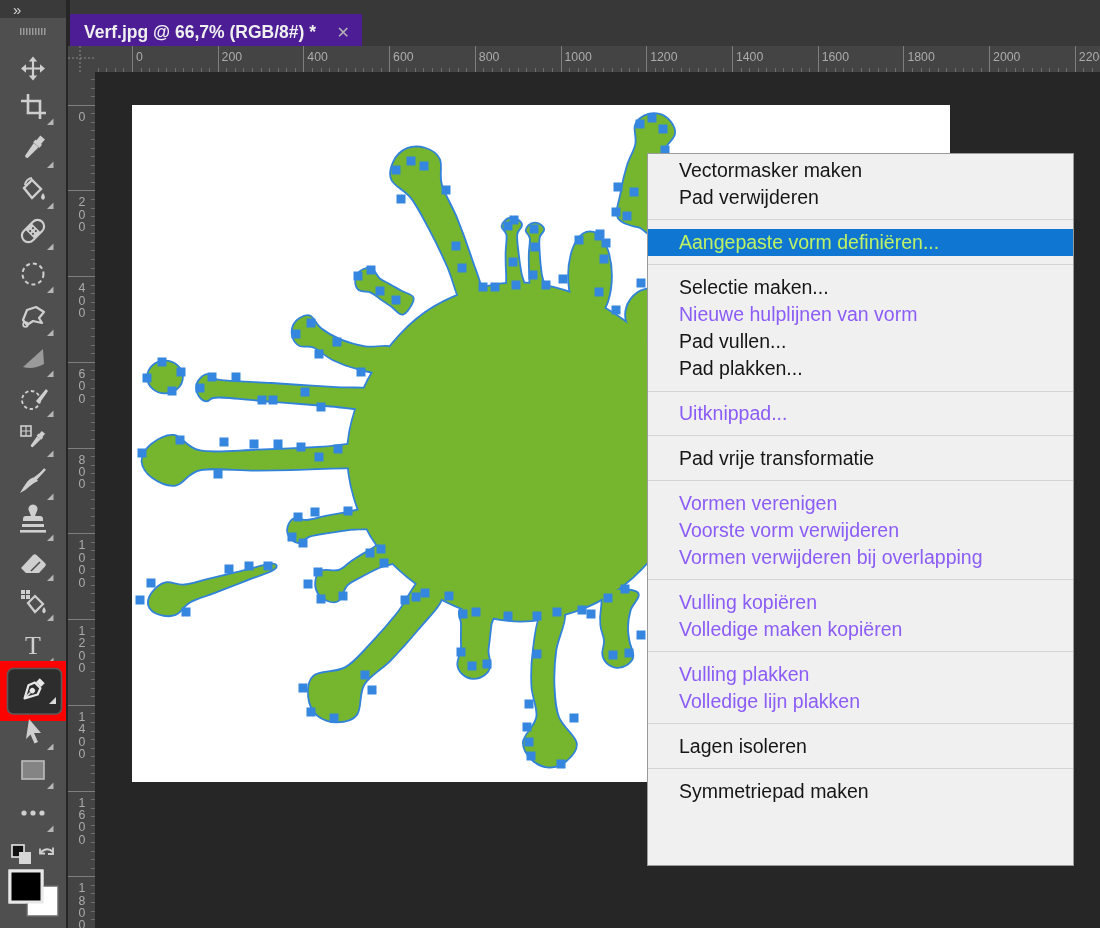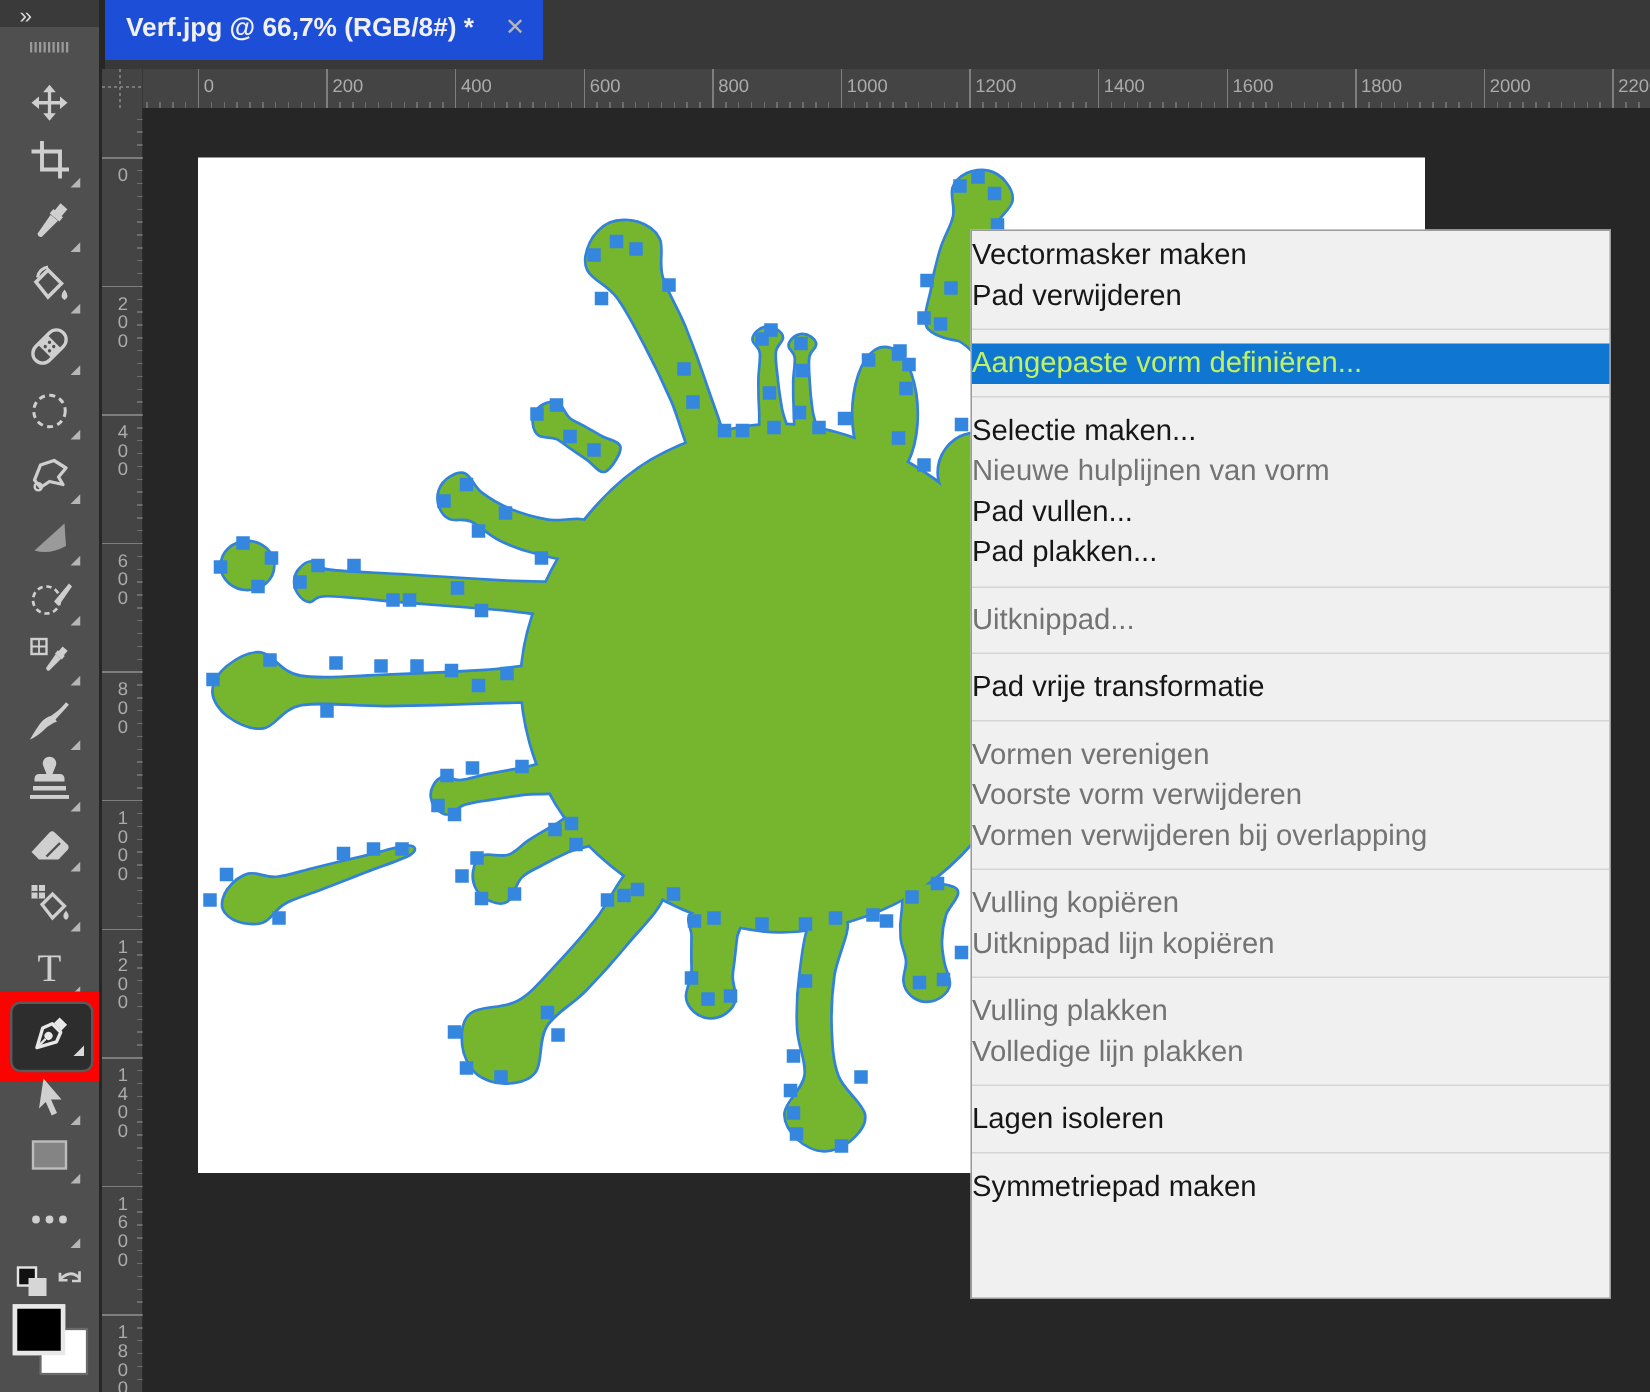--- a/index.html
+++ b/index.html
@@ -1,23 +1,23 @@
 <!DOCTYPE html>
 <html><head><meta charset="utf-8"><style>
 *{margin:0;padding:0;box-sizing:border-box}
 html,body{width:1100px;height:928px;overflow:hidden;background:#262626;font-family:"Liberation Sans",sans-serif}
 #stage{position:relative;width:1100px;height:928px}
 #tabbar{position:absolute;left:70px;top:0;width:1030px;height:46px;background:#383838}
-#tab{position:absolute;left:0;top:0;width:292px;height:40px;background:#1d4ed8;color:#f0f0f0;font-weight:bold;font-size:17.5px;line-height:37px;padding-left:14px;letter-spacing:0px}
+#tab{position:absolute;left:0;top:14px;width:292px;height:40px;background:#4c1d95;color:#f0f0f0;font-weight:bold;font-size:17.5px;line-height:37px;padding-left:14px;letter-spacing:0px}
 #tab .x{position:absolute;right:12px;top:0;color:#b4b4b4;font-weight:normal;font-size:16px}
 #corner{position:absolute;left:68px;top:46px;width:27px;height:26px;background:#444444}
 #canvas{position:absolute;left:132px;top:105px;width:818px;height:677px;background:#ffffff}
 #menu{position:absolute;left:647px;top:153px;width:427px;height:713px;background:#f0f0f0;border:1px solid #9b9b9b;padding-top:3px;font-size:19.5px;color:#161616}
-.mi{height:27.2px;line-height:27.2px;white-space:nowrap}
-.mi.dis{color:#737373}
+.mi{height:27.2px;line-height:27.2px;padding-left:31px;white-space:nowrap}
+.mi.dis{color:#8b5cf6}
 .mi.hl{background:#0f77d2;color:#bef264}
 .sep{height:9px;border-bottom:1px solid #d4d4d4;margin-bottom:8.6px}
 </style></head><body>
 <div id="stage">
   <div id="tabbar">
       <div id="tab">Verf.jpg @ 66,7% (RGB/8#) * <span class="x">✕</span></div>
     </div>
   <svg width="1005" height="26" viewBox="95 46 1005 26" style="position:absolute;left:95px;top:46px">
       <rect x="95" y="46" width="1005" height="26" fill="#444444"></rect>
       <path d="M89.5,68 V72 M98.1,68 V72 M106.7,68 V72 M115.3,68 V72 M123.8,68 V72 M132.4,68 V72 M141.0,68 V72 M149.5,68 V72 M158.1,68 V72 M166.7,68 V72 M175.3,68 V72 M183.8,68 V72 M192.4,68 V72 M201.0,68 V72 M209.5,68 V72 M218.1,68 V72 M226.7,68 V72 M235.3,68 V72 M243.8,68 V72 M252.4,68 V72 M261.0,68 V72 M269.6,68 V72 M278.1,68 V72 M286.7,68 V72 M295.3,68 V72 M303.8,68 V72 M312.4,68 V72 M321.0,68 V72 M329.6,68 V72 M338.1,68 V72 M346.7,68 V72 M355.3,68 V72 M363.8,68 V72 M372.4,68 V72 M381.0,68 V72 M389.6,68 V72 M398.1,68 V72 M406.7,68 V72 M415.3,68 V72 M423.8,68 V72 M432.4,68 V72 M441.0,68 V72 M449.6,68 V72 M458.1,68 V72 M466.7,68 V72 M475.3,68 V72 M483.9,68 V72 M492.4,68 V72 M501.0,68 V72 M509.6,68 V72 M518.1,68 V72 M526.7,68 V72 M535.3,68 V72 M543.9,68 V72 M552.4,68 V72 M561.0,68 V72 M569.6,68 V72 M578.1,68 V72 M586.7,68 V72 M595.3,68 V72 M603.9,68 V72 M612.4,68 V72 M621.0,68 V72 M629.6,68 V72 M638.1,68 V72 M646.7,68 V72 M655.3,68 V72 M663.9,68 V72 M672.4,68 V72 M681.0,68 V72 M689.6,68 V72 M698.2,68 V72 M706.7,68 V72 M715.3,68 V72 M723.9,68 V72 M732.4,68 V72 M741.0,68 V72 M749.6,68 V72 M758.2,68 V72 M766.7,68 V72 M775.3,68 V72 M783.9,68 V72 M792.4,68 V72 M801.0,68 V72 M809.6,68 V72 M818.2,68 V72 M826.7,68 V72 M835.3,68 V72 M843.9,68 V72 M852.4,68 V72 M861.0,68 V72 M869.6,68 V72 M878.2,68 V72 M886.7,68 V72 M895.3,68 V72 M903.9,68 V72 M912.5,68 V72 M921.0,68 V72 M929.6,68 V72 M938.2,68 V72 M946.7,68 V72 M955.3,68 V72 M963.9,68 V72 M972.5,68 V72 M981.0,68 V72 M989.6,68 V72 M998.2,68 V72 M1006.7,68 V72 M1015.3,68 V72 M1023.9,68 V72 M1032.5,68 V72 M1041.0,68 V72 M1049.6,68 V72 M1058.2,68 V72 M1066.7,68 V72 M1075.3,68 V72 M1083.9,68 V72 M1092.5,68 V72" stroke="#6d6d6d" stroke-width="1" fill="none" shape-rendering="crispEdges"></path>
@@ -254,21 +254,21 @@
       <div class="sep"></div>
       <div class="mi dis">Uitknippad...</div>
       <div class="sep"></div>
       <div class="mi">Pad vrije transformatie</div>
       <div class="sep"></div>
       <div class="mi dis">Vormen verenigen</div>
       <div class="mi dis">Voorste vorm verwijderen</div>
       <div class="mi dis">Vormen verwijderen bij overlapping</div>
       <div class="sep"></div>
       <div class="mi dis">Vulling kopiëren</div>
-      <div class="mi dis">Uitknippad lijn kopiëren</div>
+      <div class="mi dis">Volledige maken kopiëren</div>
       <div class="sep"></div>
       <div class="mi dis">Vulling plakken</div>
       <div class="mi dis">Volledige lijn plakken</div>
       <div class="sep"></div>
       <div class="mi">Lagen isoleren</div>
       <div class="sep"></div>
       <div class="mi">Symmetriepad maken</div>
     </div>
   <svg width="66" height="928" viewBox="0 0 66 928" style="position:absolute;left:0;top:0">
       <rect x="0" y="0" width="66" height="928" fill="#4f4f4f"></rect>

